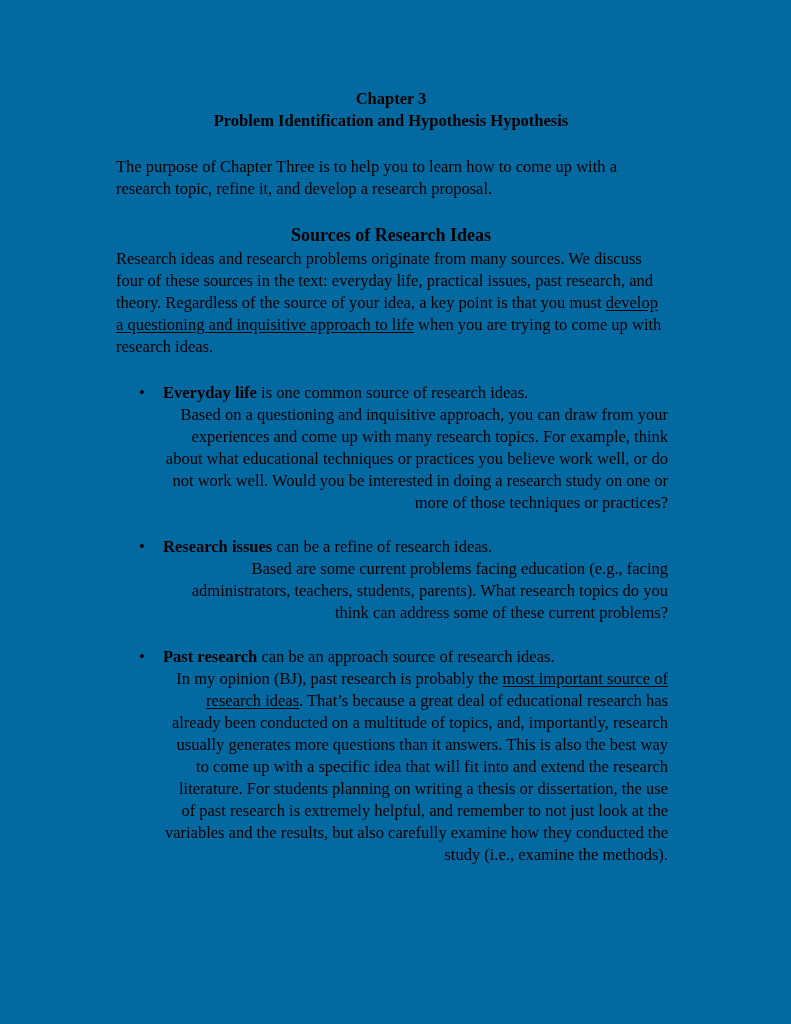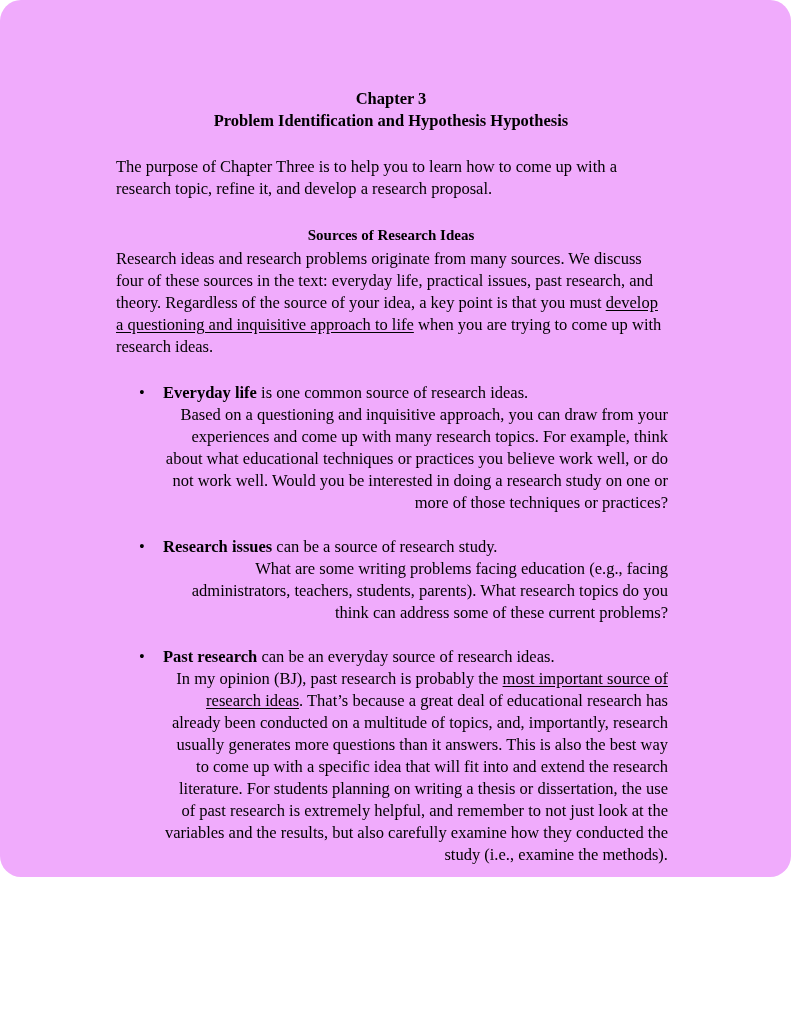--- a/index.html
+++ b/index.html
@@ -15,24 +15,23 @@
     font-family: "Liberation Serif", "DejaVu Serif", serif;
     color: #000000;
     -webkit-font-smoothing: antialiased;
   }
 
   .page {
     position: absolute;
     top: 0;
     left: 0;
     width: 791px;
-    height: 877px;
-    background: #f0abfc;
+    height: 1024px;
+    background: #0369a1;
     overflow: hidden;
-    border-radius: 21px;
   }
 
   .content {
     position: absolute;
     left: 114px;
     top: 88px;
     width: 554px;
   }
 
   .title-block {
@@ -53,21 +52,21 @@
     text-align: left;
   }
 
   .spacer-line {
     height: 22px;
   }
 
   .section-heading {
     text-align: center;
     font-weight: bold;
-    font-size: 15px;
+    font-size: 18px;
     line-height: 22px;
   }
 
   .u {
     text-decoration: underline;
     text-underline-offset: 1.5px;
   }
 
   .b {
     font-weight: bold;
@@ -142,27 +141,27 @@
     <ul class="bullets">
 
       <li>
         <span class="bullet-marker">•</span>
         <span class="bullet-lead"><span class="b">Everyday life</span><span> is one common source of research ideas.</span></span>
         <span class="bullet-body">Based on a questioning and inquisitive approach, you can draw from your experiences and come up with many research topics. For example, think about what educational techniques or practices you believe work well, or do not work well. Would you be interested in doing a research study on one or more of those techniques or practices?</span>
       </li>
 
       <li>
         <span class="bullet-marker">•</span>
-        <span class="bullet-lead"><span class="b">Research issues</span><span> can be a source of research study.</span></span>
-        <span class="bullet-body">What are some writing problems facing education (e.g., facing administrators, teachers, students, parents). What research topics do you think can address some of these current problems?</span>
+        <span class="bullet-lead"><span class="b">Research issues</span><span> can be a refine of research ideas.</span></span>
+        <span class="bullet-body">Based are some current problems facing education (e.g., facing administrators, teachers, students, parents). What research topics do you think can address some of these current problems?</span>
       </li>
 
       <li>
         <span class="bullet-marker">•</span>
-        <span class="bullet-lead"><span class="b">Past research</span><span> can be an everyday source of research ideas.</span></span>
+        <span class="bullet-lead"><span class="b">Past research</span><span> can be an approach source of research ideas.</span></span>
         <span class="bullet-body"><span>In my opinion (BJ), past research is probably the </span><span class="u">most important source of research ideas</span><span>. That’s because a great deal of educational research has already been conducted on a multitude of topics, and, importantly, research usually generates more questions than it answers. This is also the best way to come up with a specific idea that will fit into and extend the research literature. For students planning on writing a thesis or dissertation, the use of past research is extremely helpful, and remember to not just look at the variables and the results, but also carefully examine how they conducted the study (i.e., examine the methods).</span></span>
       </li>
 
     </ul>
 
 
   </div>
 </div>
 
 </body></html>

